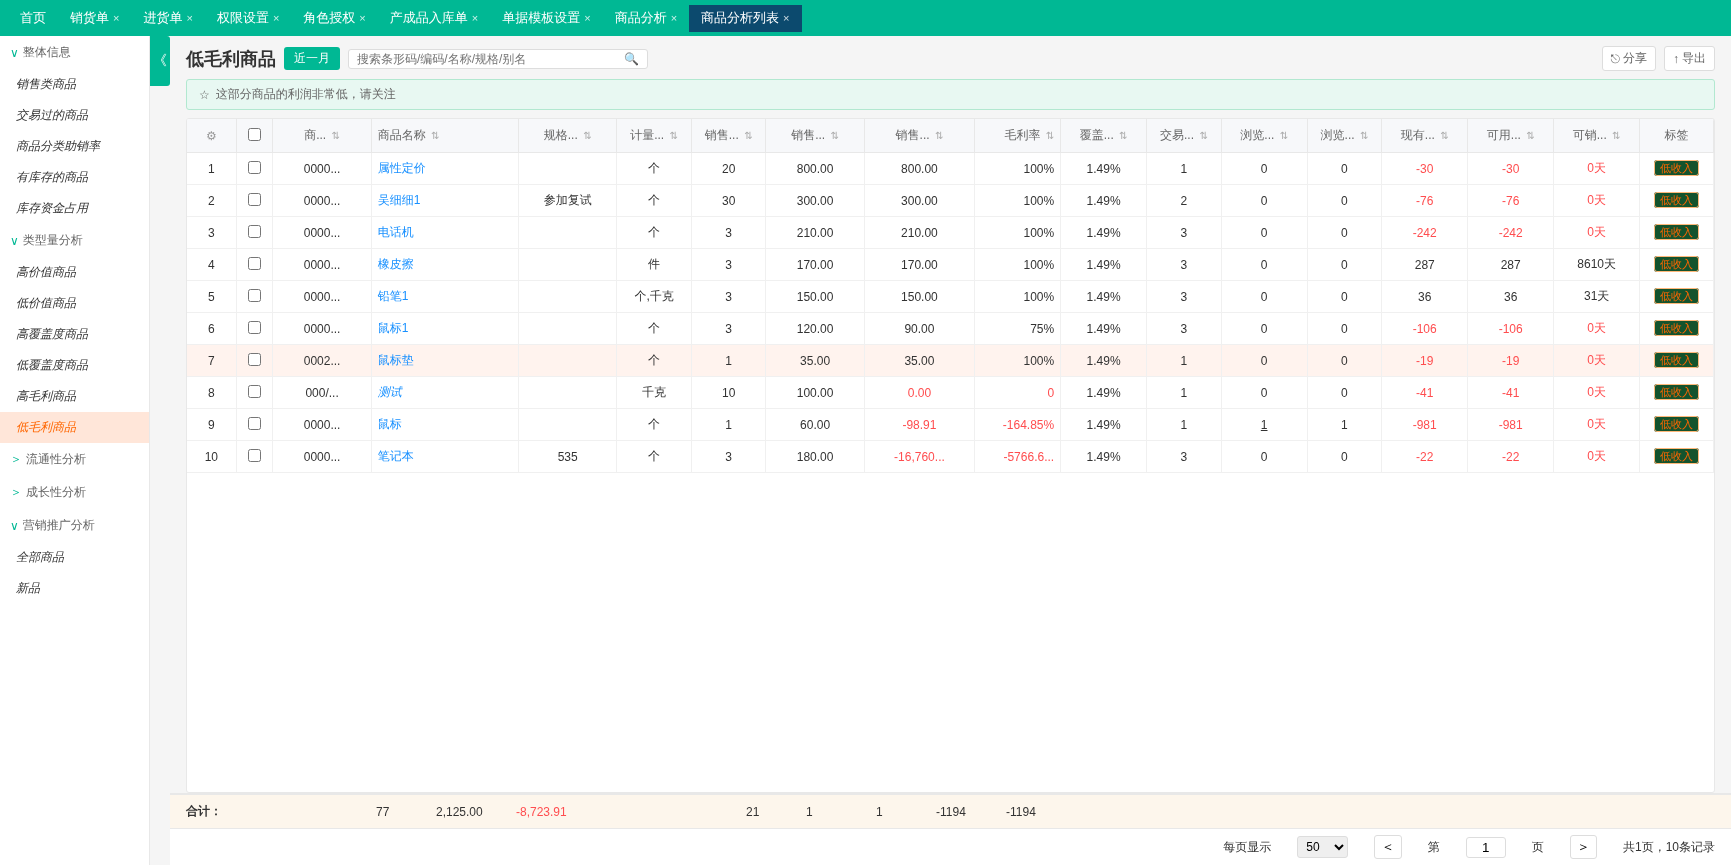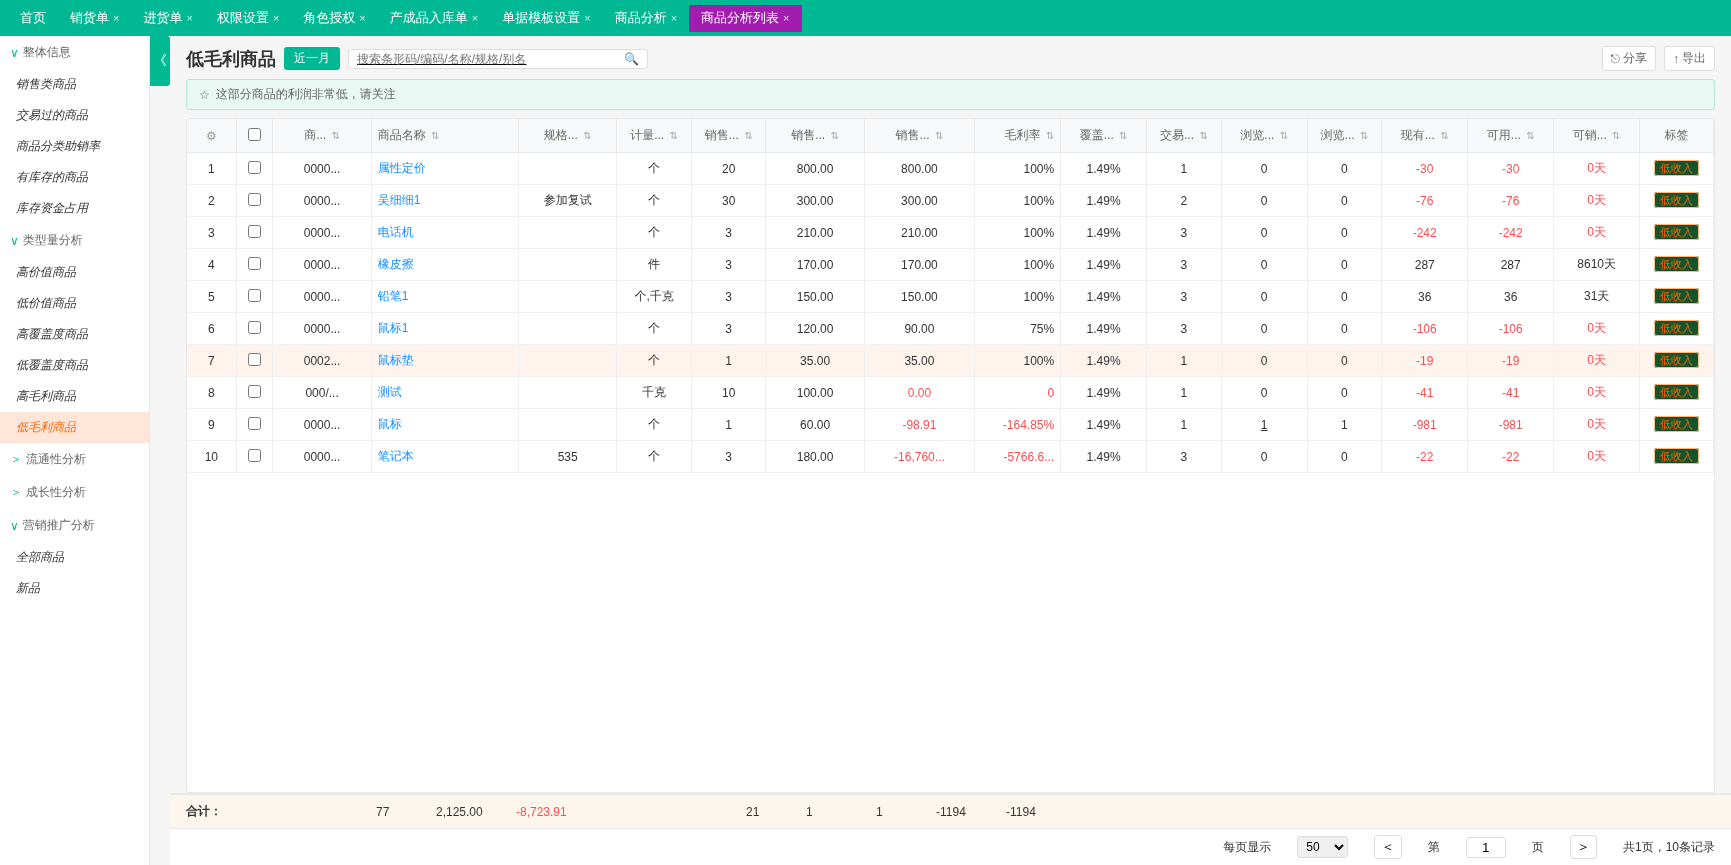--- a/index.html
+++ b/index.html
@@ -16,21 +16,21 @@
     .top-nav .nav-item {
       color: #fff;
       padding: 4px 12px;
       height: 27px;
       display: flex;
       align-items: center;
       cursor: pointer;
       font-size: 13px;
       white-space: nowrap;
     }
-    .top-nav .nav-item.active { background: #a21caf; }
+    .top-nav .nav-item.active { background: #0c4a6e; }
     .top-nav .nav-item .close-x { margin-left: 4px; font-size: 11px; opacity: 0.8; }
 
     
     .main-layout {
       display: flex;
       height: calc(100vh - 36px);
     }
 
     
     .sidebar {
@@ -98,21 +98,20 @@
       padding: 2px 8px;
       background: #fff;
       flex: 1;
       max-width: 300px;
     }
     .search-box input {
       border: none;
       outline: none;
       font-size: 12px;
       width: 100%;
-      text-decoration: underline;
     }
     .header-right {
       margin-left: auto;
       display: flex;
       gap: 8px;
     }
     .header-btn {
       display: flex;
       align-items: center;
       gap: 3px;
@@ -596,21 +595,21 @@
     <td class="col-view2">0</td>
     <td class="col-current" style="color:#ff4d4f">-19</td>
     <td class="col-avail" style="color:#ff4d4f">-19</td>
     <td class="col-saleable" style="color:#ff4d4f">0天</td>
     <td class="col-tag"><span class="badge-low-income">低收入</span></td>
   </tr>
             <tr>
     <td class="col-num">8</td>
     <td class="col-check"><input type="checkbox" style=""></td>
     <td class="col-code">000/...</td>
-    <td class="col-name" style="text-align:left; color:#1890ff; cursor:pointer;">测试</td>
+    <td class="col-name" style="text-align:left; color:#1890ff; cursor:pointer;font-style:italic;">测试</td>
     <td class="col-spec"></td>
     <td class="col-unit">千克</td>
     <td class="col-sales-qty">10</td>
     <td class="col-sales-price">100.00</td>
     <td class="col-sales-profit" style="color:#ff4d4f">0.00</td>
     <td class="col-margin" style="color:#ff4d4f">0</td>
     <td class="col-coverage">1.49%</td>
     <td class="col-trade">1</td>
     <td class="col-view1" style="text-decoration:;cursor:default">0</td>
     <td class="col-view2">0</td>

